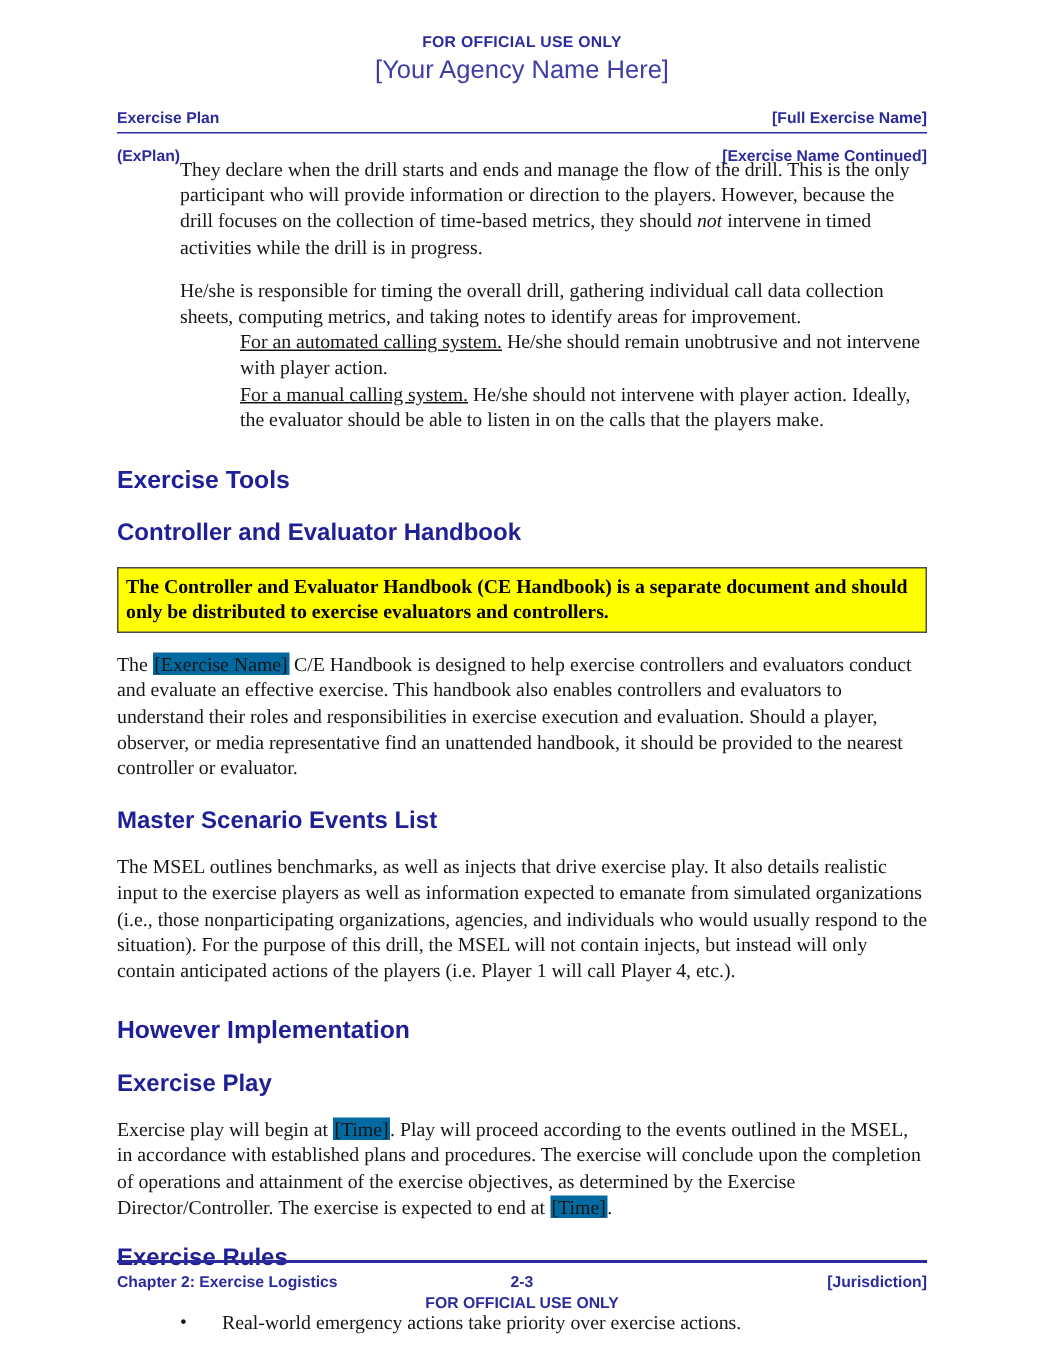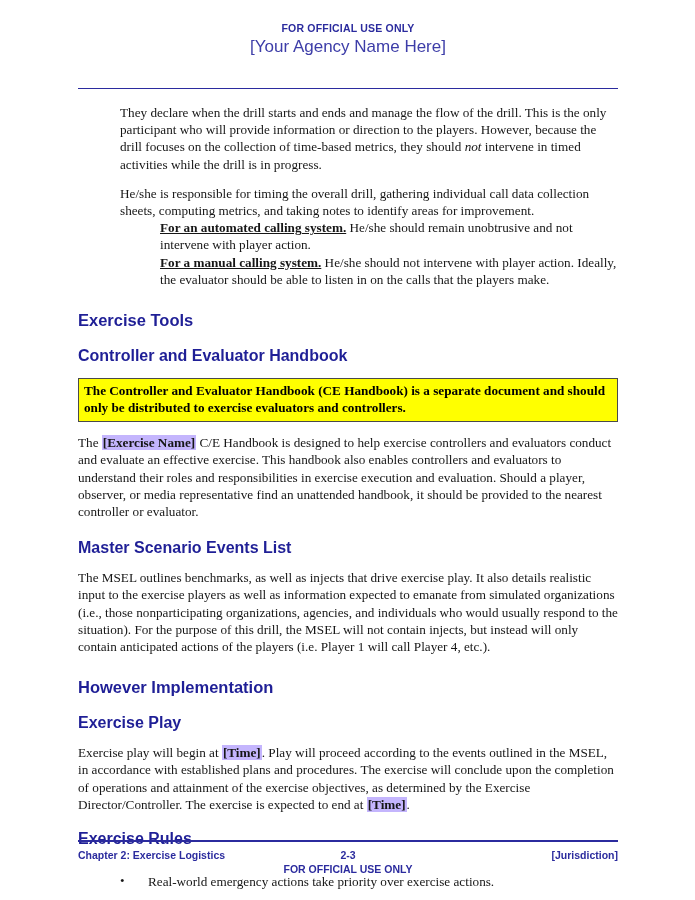--- a/index.html
+++ b/index.html
@@ -94,21 +94,21 @@
   .gap-sm { height: 12px; }
 
   .sub-block {
     margin-left: 82px;
     width: 458px;
     font-size: 13.2px;
     line-height: 17.2px;
     color: #161616;
   }
   .sub-lead {
-    font-weight: bold;
+    font-weight: normal;
     text-decoration: underline;
   }
 
   em.ital { font-style: italic; }
 
   
   h1.h-major {
     margin: 0;
     font-family: "Liberation Sans", "DejaVu Sans", sans-serif;
     font-size: 16.5px;
@@ -134,23 +134,22 @@
     width: 540px;
     padding: 4px 5px 5px 5px;
     font-size: 13.2px;
     line-height: 16.6px;
     font-weight: bold;
     color: #000000;
   }
 
   
   .field {
-    background: #c4b5fd;
+    background: #0369a1;
     padding: 0 1px;
-    font-weight: bold;
   }
 
   
   ul.rules {
     margin: 0;
     padding: 0;
     list-style: none;
   }
   ul.rules li {
     position: relative;
@@ -211,20 +210,30 @@
   }
 </style>
 </head>
 <body>
 
 <div class="page">
 
   <div class="header">
     <div class="header-fouo">FOR OFFICIAL USE ONLY</div>
     <div class="header-agency">[Your Agency Name Here]</div>
+    <div class="header-row">
+      <div class="header-left">
+        <span>Exercise Plan</span><br>
+        <span>(ExPlan)</span>
+      </div>
+      <div class="header-right">
+        <span>[Full Exercise Name]</span><br>
+        <span>[Exercise Name Continued]</span>
+      </div>
+    </div>
   </div>
   <div class="header-rule"></div>
 
   <div class="body-area">
 
     <p class="para indent"><span>They declare when the drill starts and ends and manage the flow of the drill. This is the only participant who will provide information or direction to the players. However, because the drill focuses on the collection of time-based metrics, they should </span><em class="ital">not</em><span> intervene in timed activities while the drill is in progress.</span></p>
 
     <div class="gap-sm"></div>
 
     <p class="para indent">He/she is responsible for timing the overall drill, gathering individual call data collection sheets, computing metrics, and taking notes to identify areas for improvement.</p>

